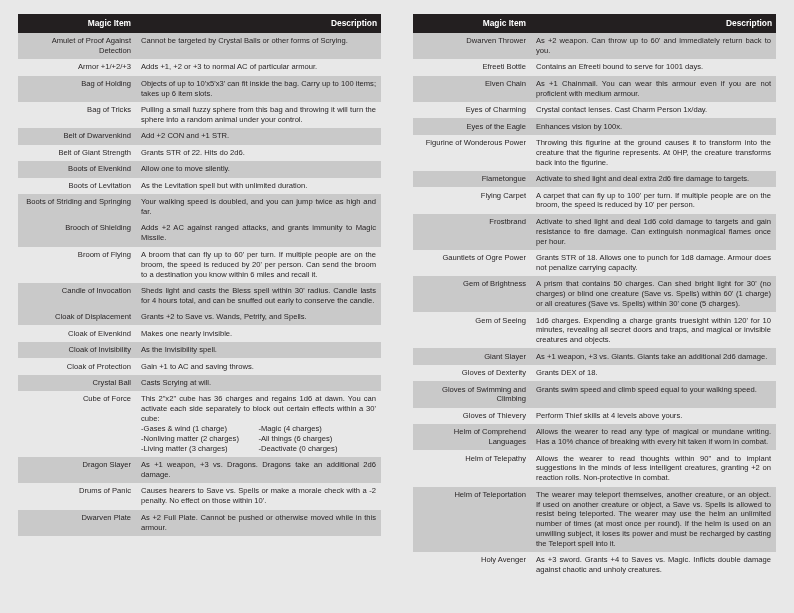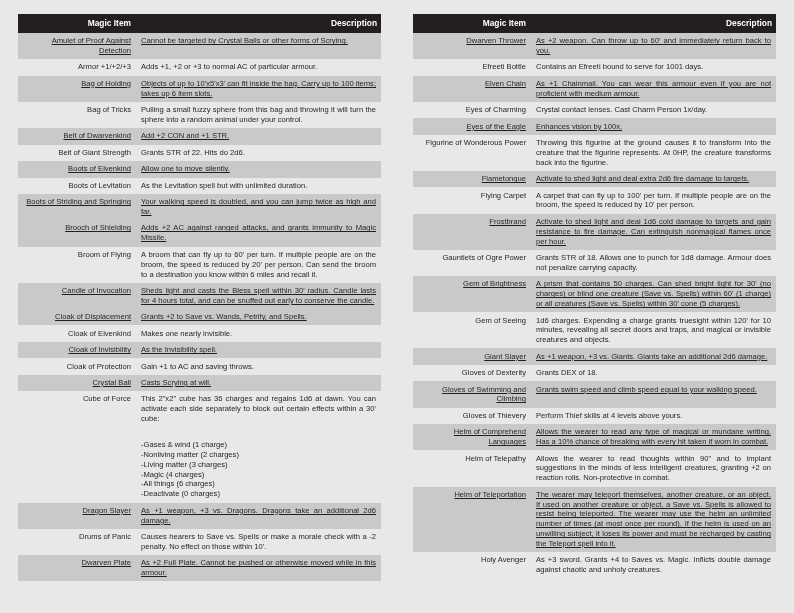--- a/index.html
+++ b/index.html
@@ -49,21 +49,20 @@
   table.mi thead th.h-item {
     text-align: right;
     padding-right: 5px;
   }
   table.mi thead th.h-desc {
     text-align: right;
     padding-left: 5px;
   }
   table.mi tbody tr.shade td {
     background: #c9c9c9;
-    text-decoration: underline;
   }
   table.mi tbody tr.plain td {
     background: #e8e8e8;
   }
   table.mi tbody td {
     vertical-align: top;
     padding: 3.2px 0 3.4px 0;
   }
   table.mi tbody td.item {
     text-align: right;
@@ -72,22 +71,21 @@
   }
   table.mi tbody td.desc {
     text-align: justify;
     text-justify: inter-word;
     padding-left: 5px;
     padding-right: 5px;
     hyphens: none;
   }
   .sublist {
     display: flex;
-    margin-top: 16px;
-    flex-direction: column;
+    margin-top: 0px;
   }
   .sublist .sl-col {
     flex: 1 1 50%;
   }
   .sublist .sl-col div {
     white-space: nowrap;
   }
 </style>
 </head>
 <body>

